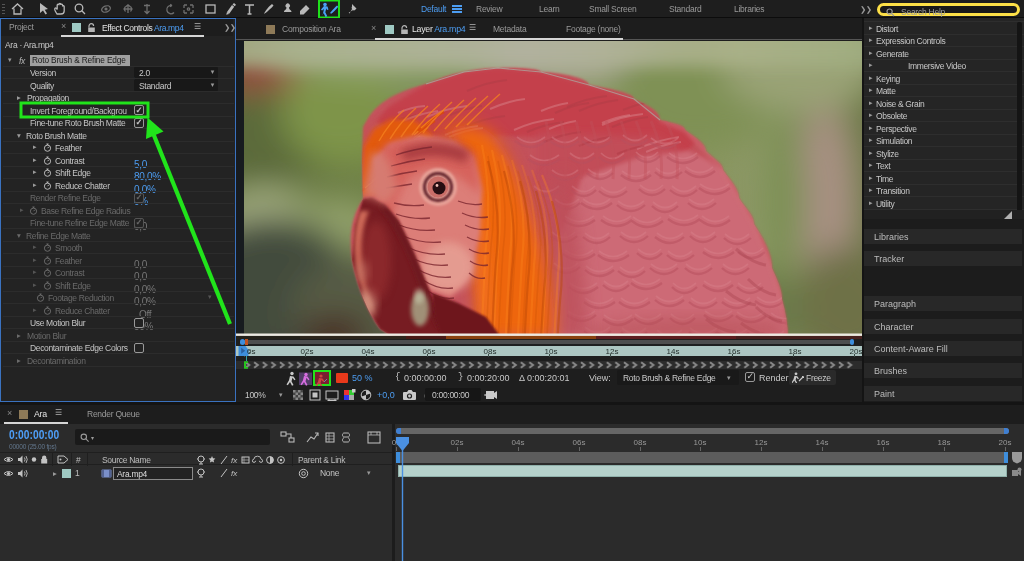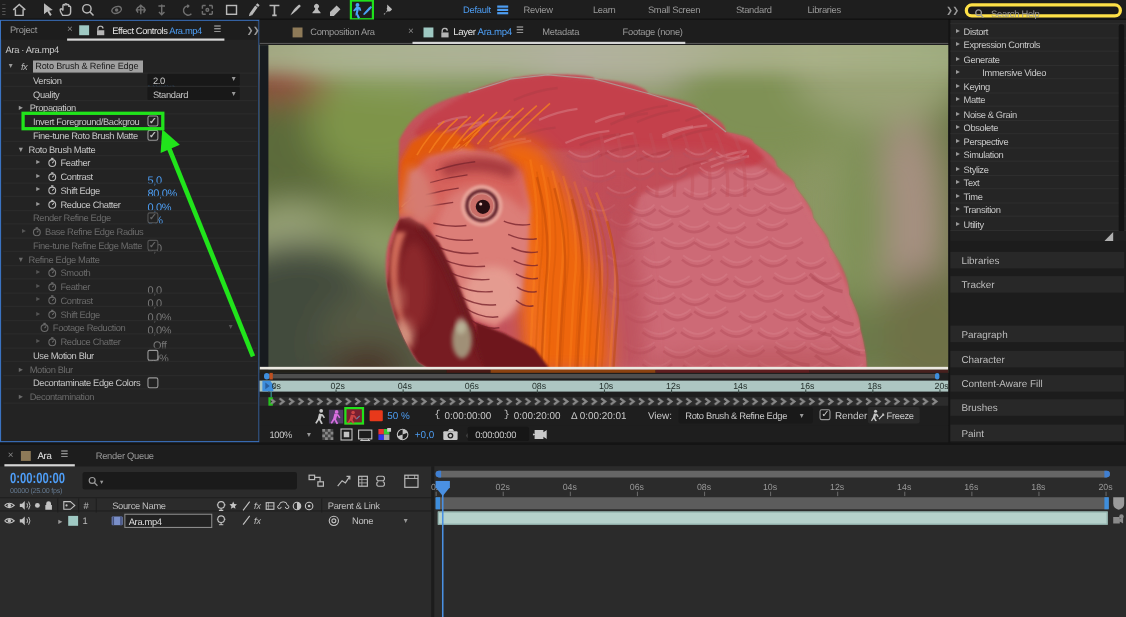--- a/index.html
+++ b/index.html
@@ -840,21 +840,21 @@
 <div class="abs" style="left:0;top:16.9px;width:160px;height:12.5px;border-bottom:1px solid #2e2e2e;">
         <div class="arr" style="left:5px;color:#9a9a9a;">▸</div>
         <div class="rname" style="left:12px;color:#c8c8c8;">Expression Controls</div>
       </div>
 <div class="abs" style="left:0;top:29.4px;width:160px;height:12.5px;border-bottom:1px solid #2e2e2e;">
         <div class="arr" style="left:5px;color:#9a9a9a;">▸</div>
         <div class="rname" style="left:12px;color:#c8c8c8;">Generate</div>
       </div>
 <div class="abs" style="left:0;top:41.9px;width:160px;height:12.5px;border-bottom:1px solid #2e2e2e;">
         <div class="arr" style="left:5px;color:#9a9a9a;">▸</div>
-        <div class="rname" style="left:13px;color:#c8c8c8;padding-left:16px;">Immersive Video</div>
+        <div class="rname" style="left:28px;color:#c8c8c8;padding-left:16px;">Immersive Video</div>
       </div>
 <div class="abs" style="left:0;top:54.4px;width:160px;height:12.5px;border-bottom:1px solid #2e2e2e;">
         <div class="arr" style="left:5px;color:#9a9a9a;">▸</div>
         <div class="rname" style="left:12px;color:#c8c8c8;">Keying</div>
       </div>
 <div class="abs" style="left:0;top:66.9px;width:160px;height:12.5px;border-bottom:1px solid #2e2e2e;">
         <div class="arr" style="left:5px;color:#9a9a9a;">▸</div>
         <div class="rname" style="left:12px;color:#c8c8c8;">Matte</div>
       </div>
 <div class="abs" style="left:0;top:79.4px;width:160px;height:12.5px;border-bottom:1px solid #2e2e2e;">

